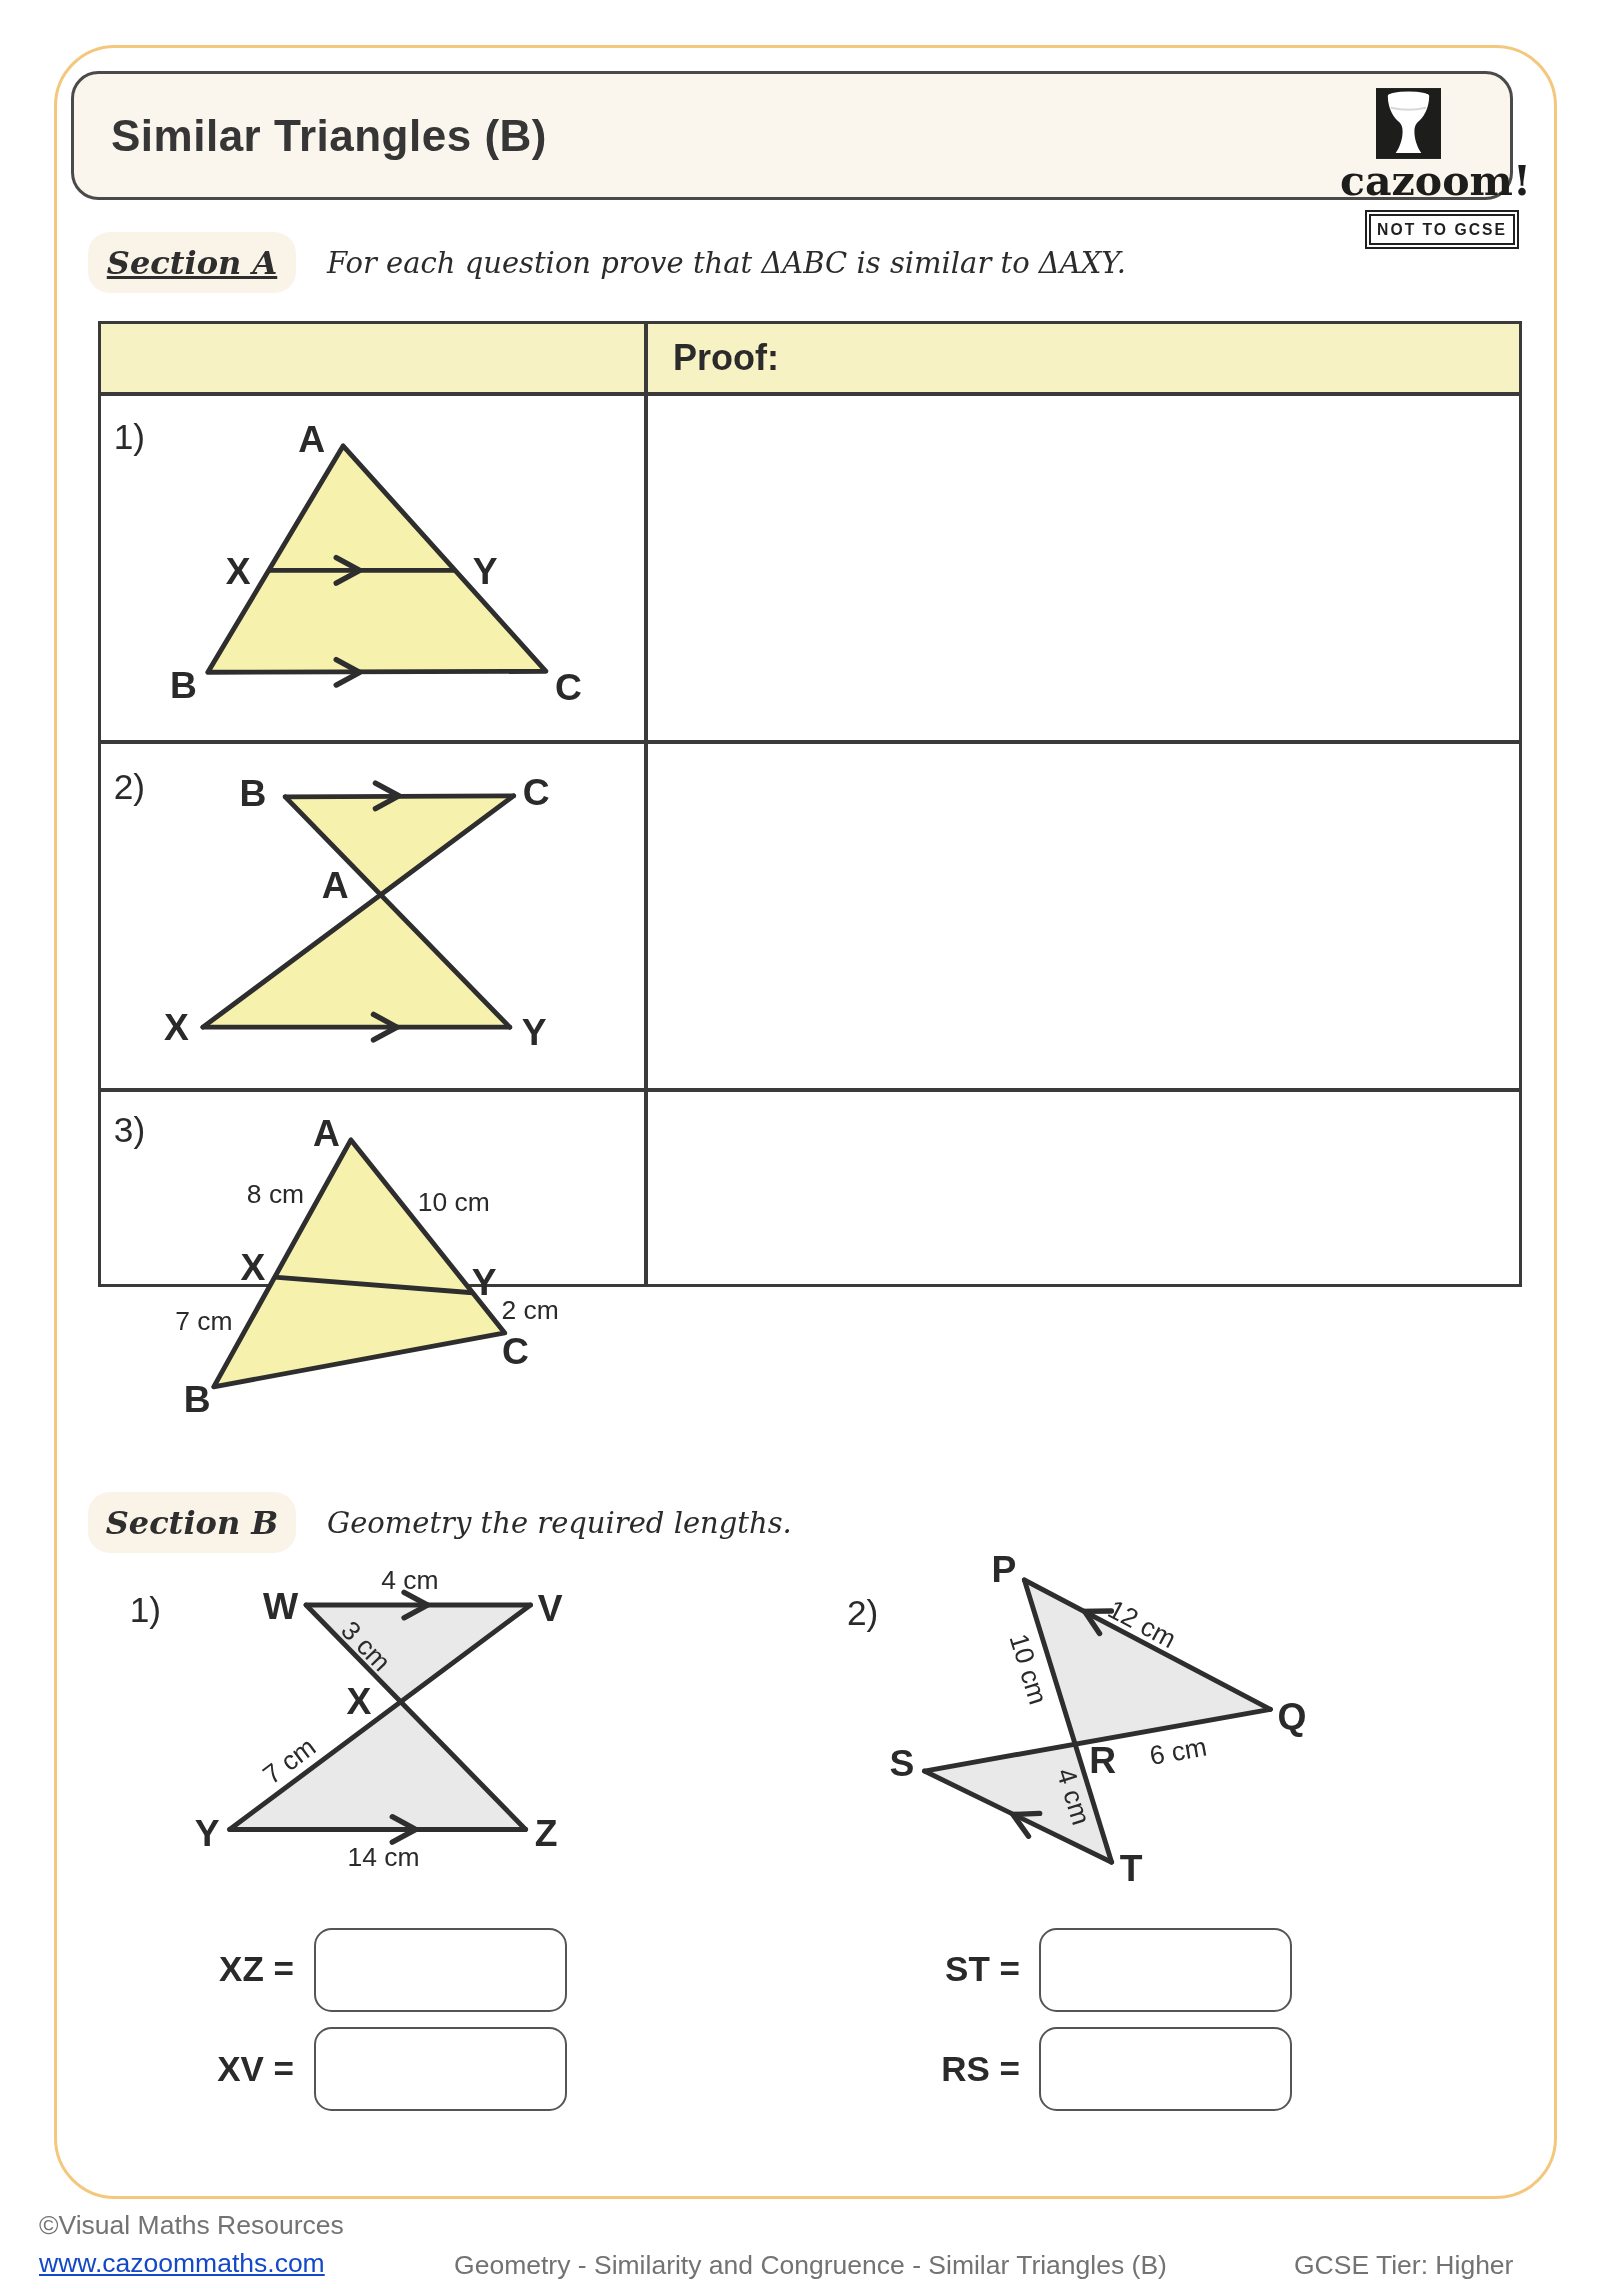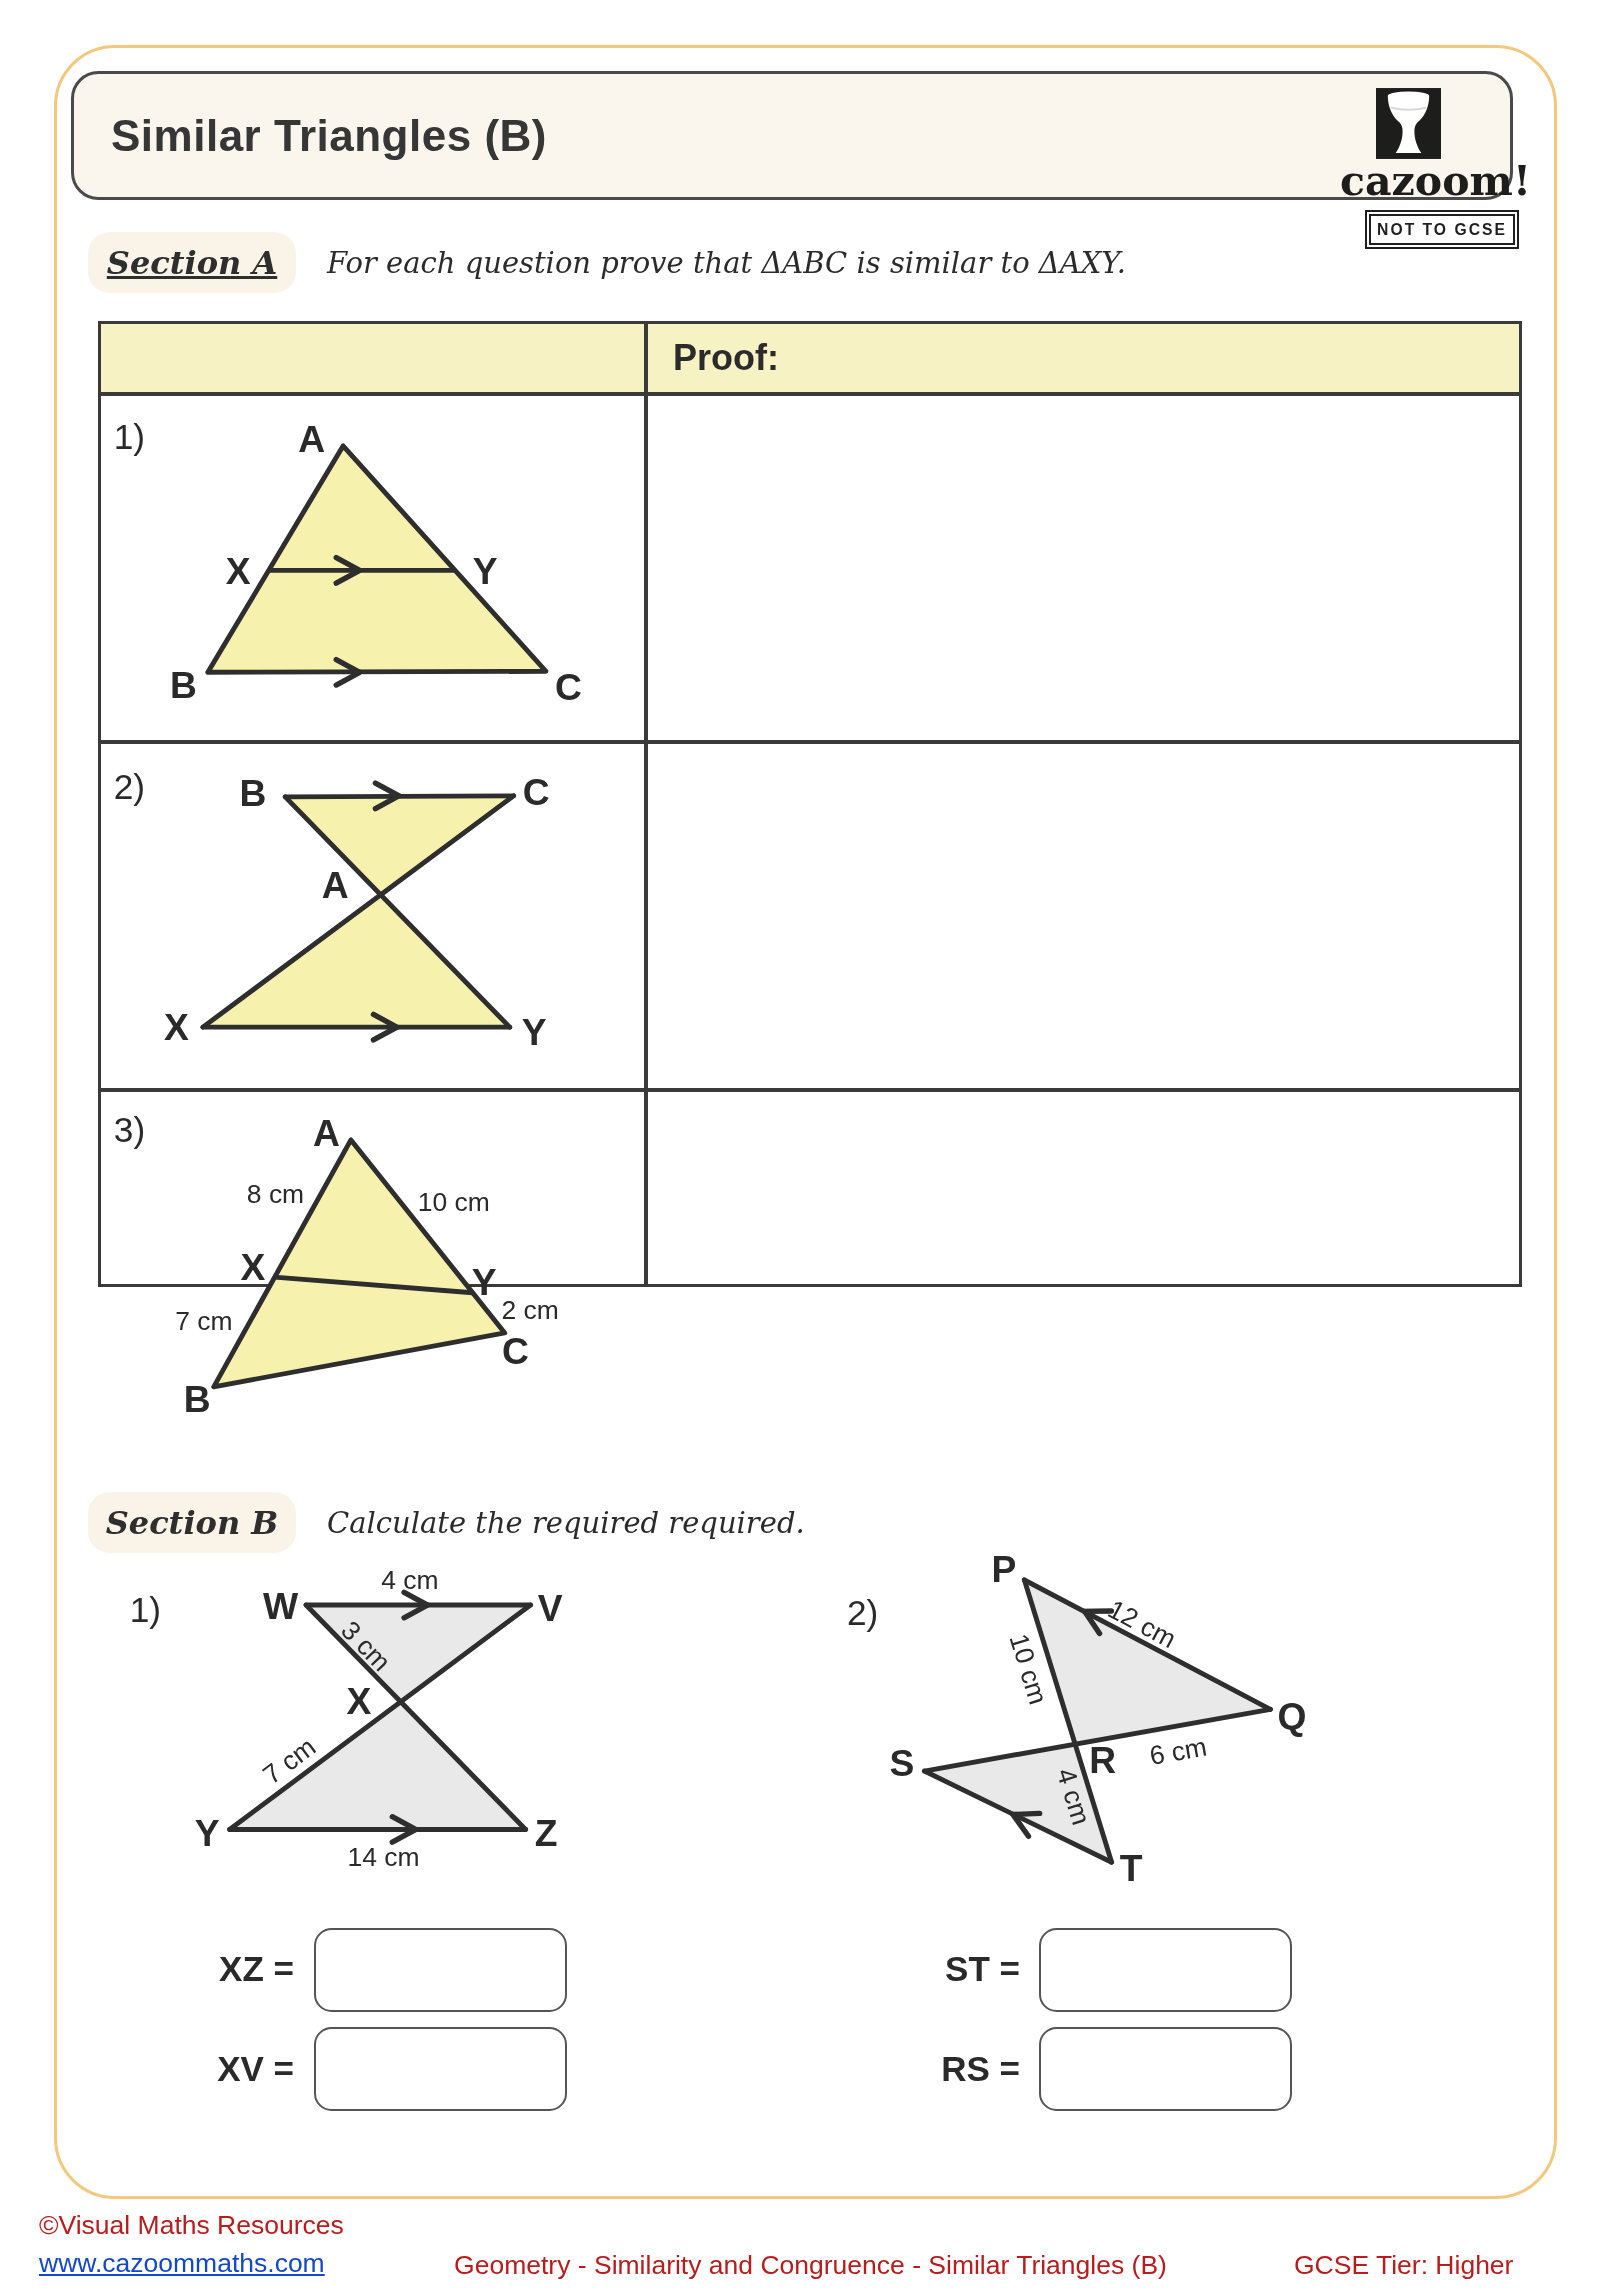--- a/index.html
+++ b/index.html
@@ -39,21 +39,21 @@
   .diagram{position:absolute;pointer-events:none;}
   text{text-anchor:middle;fill:#2a2a2a;}
   .vlabel{font-family:"Liberation Sans",sans-serif;font-weight:bold;font-size:38px;}
   .qnum{font-family:"Liberation Sans",sans-serif;font-size:36px;}
   .dim{font-family:"Liberation Sans",sans-serif;font-size:27px;}
   .ans-label{position:absolute;width:108px;text-align:right;font-size:35px;
              font-weight:bold;color:#2a2a2a;}
   .ans-box{position:absolute;width:253px;height:84px;background:#fff;
            border:2px solid #555;border-radius:17.6px;box-sizing:border-box;
            font-size:29px;padding:7.8px 13.7px;}
-  .foot{position:absolute;font-size:26.5px;color:#b91c1c;}
+  .foot{position:absolute;font-size:26.5px;color:#737373;}
   .foot-link{color:#1348C8;text-decoration:underline;cursor:pointer;}
   .foot-center{left:294px;width:1033px;text-align:center;}
   .foot-right{left:1294px;width:280px;text-align:left;}
 </style>
 </head>
 <body>
 
 <div class="page">
   <div class="frame"></div>
 
@@ -136,21 +136,21 @@
     <text class="dim" x="363" y="126">10 cm</text>
     <text class="vlabel" x="158" y="196">X</text>
     <text class="vlabel" x="394" y="211">Y</text>
     <text class="dim" x="108" y="247">7 cm</text>
     <text class="dim" x="441" y="236">2 cm</text>
     <text class="vlabel" x="101" y="331">B</text>
     <text class="vlabel" x="426" y="282">C</text>
   </svg>
 
   <div class="pill pill-b">Section B</div>
-  <div class="instruction instr-b">Calculate the required required.</div>
+  <div class="instruction instr-b">Geometry the required lengths.</div>
 
   <svg class="diagram" style="left:108px;top:1558px" width="549" height="343" viewBox="0 0 560 350">
     <g>
       <polygon points="202,48 431,48 299,147" fill="#E9E9E9"></polygon>
       <polygon points="124,277 426,277 299,147" fill="#E9E9E9"></polygon>
       <g stroke="#2e2e2e" stroke-width="5" stroke-linecap="round">
         <line x1="202" y1="48" x2="426" y2="277"></line>
         <line x1="124" y1="277" x2="431" y2="48"></line>
         <line x1="202" y1="48" x2="431" y2="48"></line>
         <line x1="124" y1="277" x2="426" y2="277"></line>

